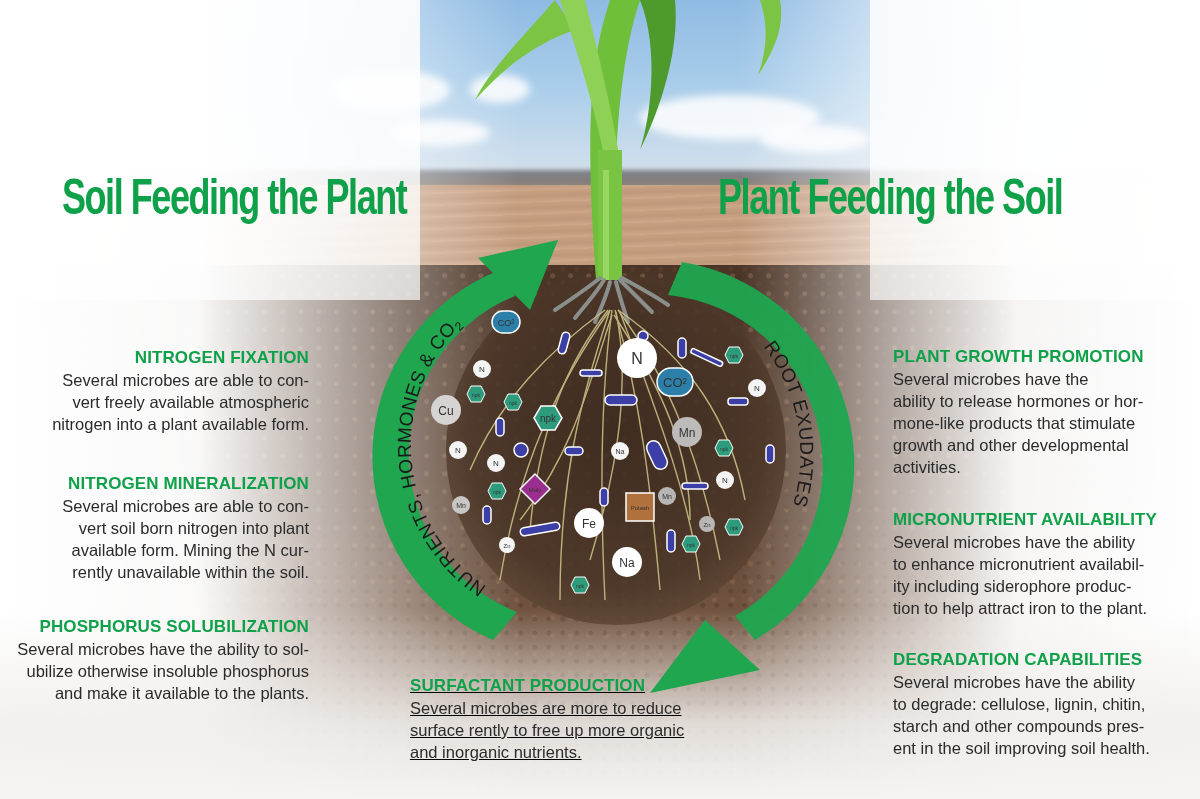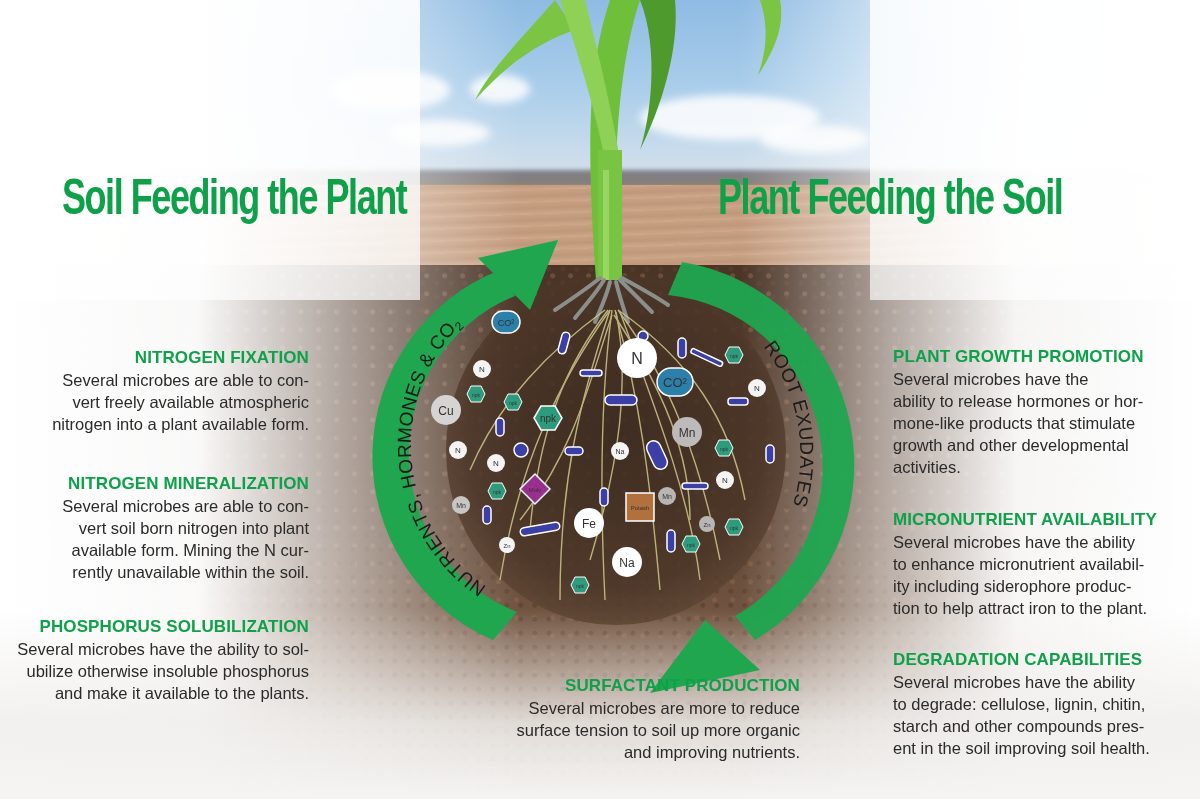--- a/index.html
+++ b/index.html
@@ -70,21 +70,21 @@
 
   .block { position: absolute; }
   .block .title {
     font-weight: bold; font-size: 17px; letter-spacing: 0.1px; line-height: 22px;
   }
   .block .body {
     font-size: 16.5px; line-height: 22px; color: #2b2b2b;
   }
   .left-block { right: 891px; text-align: right; width: 340px; }
   .right-block { left: 893px; text-align: left; width: 320px; }
-  .center-block { left: 410px; width: 390px; text-align: right; }
+  .center-block { left: 410px; width: 390px; text-align: left; text-decoration: underline; }
 
   .arc-label {
     font-family: "Liberation Sans", sans-serif;
     font-size: 19px;
     letter-spacing: 0.5px;
     fill: #1a1a1a;
   }
   .chip-text { font-family: "Liberation Sans", sans-serif; fill: #333; }
 </style>
 </head>
@@ -373,16 +373,16 @@
     <div>to degrade: cellulose, lignin, chitin,</div>
     <div>starch and other compounds pres-</div>
     <div>ent in the soil improving soil health.</div>
   </div>
 </div>
 
 <div class="block center-block" style="top:675px;">
   <div class="title" style="color:#0fa14a;">SURFACTANT PRODUCTION</div>
   <div class="body">
     <div>Several microbes are more to reduce</div>
-    <div>surface tension to soil up more organic</div>
-    <div>and improving nutrients.</div>
+    <div>surface rently to free up more organic</div>
+    <div>and inorganic nutrients.</div>
   </div>
 </div>
 
 </body></html>

